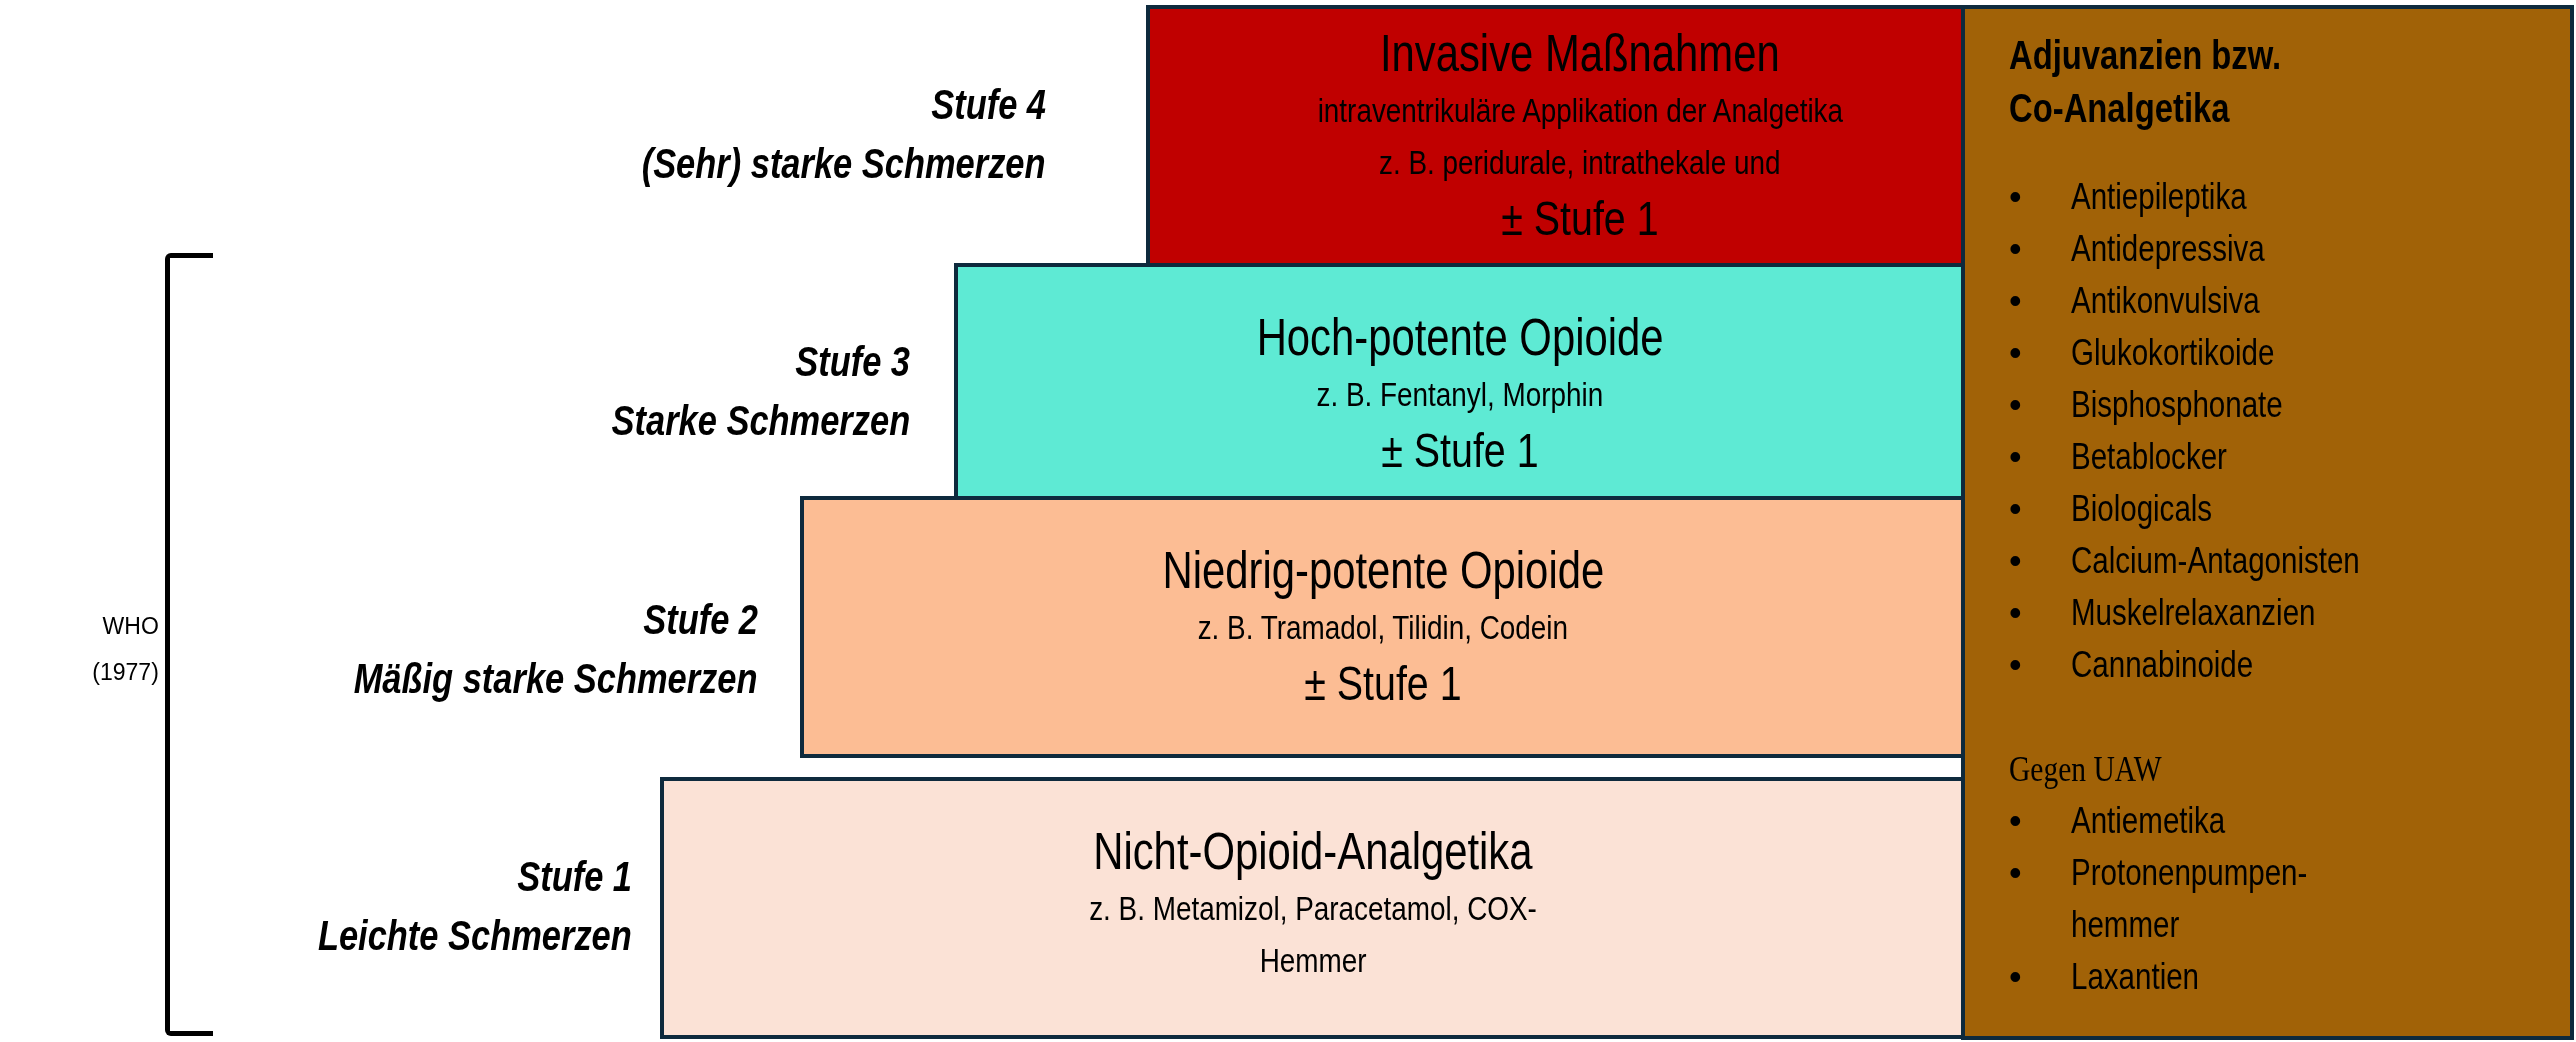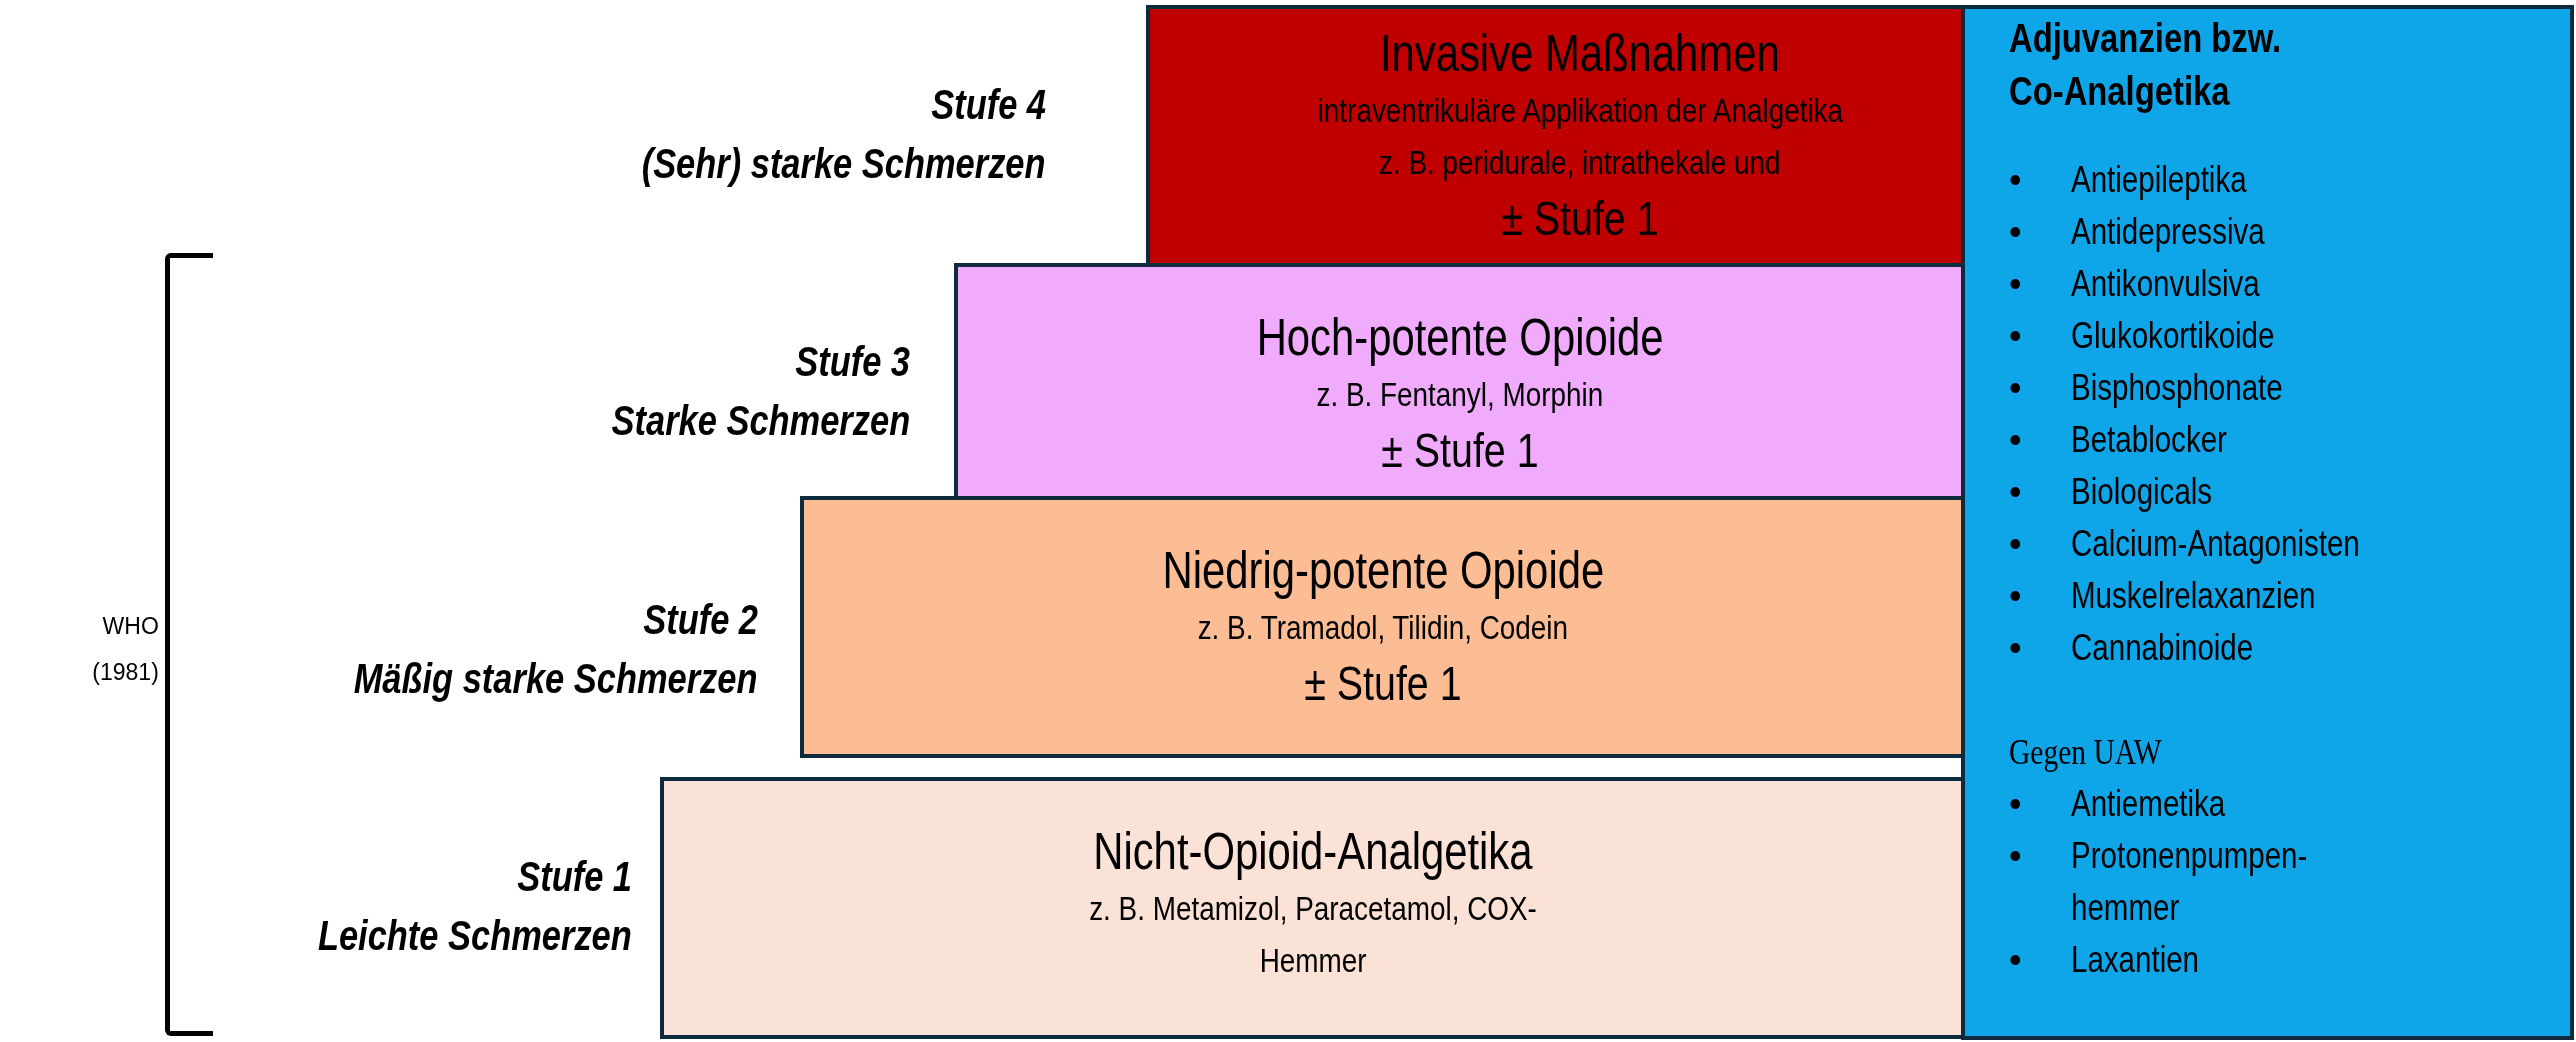--- a/index.html
+++ b/index.html
@@ -21,36 +21,36 @@
 
   
   .step { box-sizing:border-box; border:4.1px solid #0e2a3d; display:flex; flex-direction:column;
           align-items:center; justify-content:center; text-align:center; }
   .step .title { font-size:51px; line-height:61px; }
   .step .sub { font-size:34px; line-height:52px; }
   .step .plus { font-size:48px; line-height:61px; }
 
   
   .adj { left:1961px; top:4.7px; width:613px; height:1035px; box-sizing:border-box;
-         border:4.1px solid #0e2a3d; background:#0ea5e9; padding:3px 0 0 44px; }
+         border:4.1px solid #0e2a3d; background:#a16207; padding:20px 0 0 44px; }
   .adj h2 { margin:0; font-size:40px; line-height:53px; font-weight:bold; }
   .adj h2 .narrow, .adj .item .narrow, .adj .section .narrow { transform-origin:left center; }
   .adj ul { list-style:none; margin:0; padding:0; }
   .adj .list1 { margin-top:36px; }
   .adj .item { position:relative; padding-left:62px; font-size:36px; line-height:52px; }
   .adj .item .bullet { position:absolute; left:0; top:0; }
   .adj .section { margin-top:52px; font-size:36px; line-height:52px;font-family:Liberation Serif, serif; }
 </style>
 </head>
 <body>
 
 <div class="abs bracket"></div>
 <div class="abs who">
   <div>WHO</div>
-  <div>(1981)</div>
+  <div>(1977)</div>
 </div>
 
 <div class="abs stage-label" style="left:235px; width:811px; top:75px;">
   <span class="line"><span class="narrow">Stufe 4</span></span>
   <span class="line"><span class="narrow">(Sehr) starke Schmerzen</span></span>
 </div>
 <div class="abs stage-label" style="left:235px; width:675px; top:332px;">
   <span class="line"><span class="narrow">Stufe 3</span></span>
   <span class="line"><span class="narrow">Starke Schmerzen</span></span>
 </div>
@@ -63,21 +63,21 @@
   <span class="line"><span class="narrow">Leichte Schmerzen</span></span>
 </div>
 
 <div class="abs step" style="left:1098px; top:4.7px; width:868px; height:262px; background:#c00000;margin-left:48px;">
   <div class="title"><span class="narrow">Invasive Maßnahmen</span></div>
   <div class="sub"><span class="narrow">intraventrikuläre Applikation der Analgetika</span></div>
   <div class="sub"><span class="narrow">z. B. peridurale, intrathekale und</span></div>
   <div class="plus"><span class="narrow">± Stufe 1</span></div>
 </div>
 
-<div class="abs step" style="left:954px; top:263px; width:1012px; height:261px; background:#f0abfc;">
+<div class="abs step" style="left:954px; top:263px; width:1012px; height:261px; background:#5eead4;">
   <div class="title"><span class="narrow">Hoch-potente Opioide</span></div>
   <div class="sub"><span class="narrow">z. B. Fentanyl, Morphin</span></div>
   <div class="plus"><span class="narrow">± Stufe 1</span></div>
 </div>
 
 <div class="abs step" style="left:800px; top:496px; width:1166px; height:262px; background:#fcbd94;">
   <div class="title"><span class="narrow">Niedrig-potente Opioide</span></div>
   <div class="sub"><span class="narrow">z. B. Tramadol, Tilidin, Codein</span></div>
   <div class="plus"><span class="narrow">± Stufe 1</span></div>
 </div>

